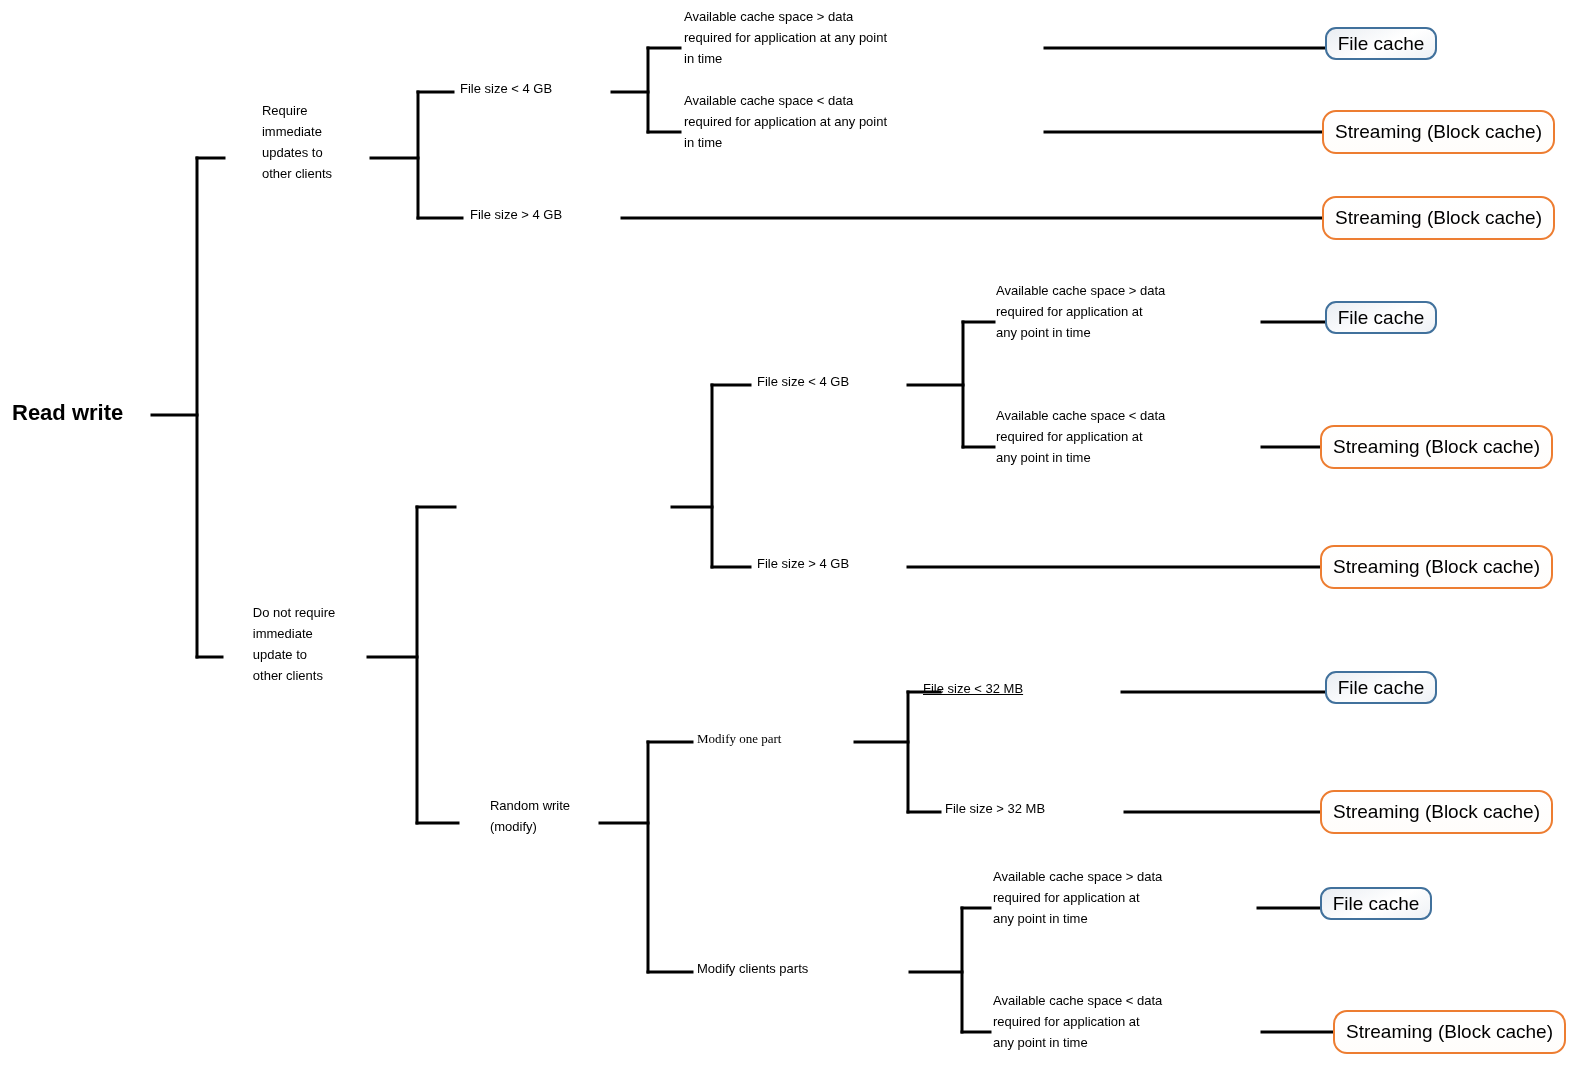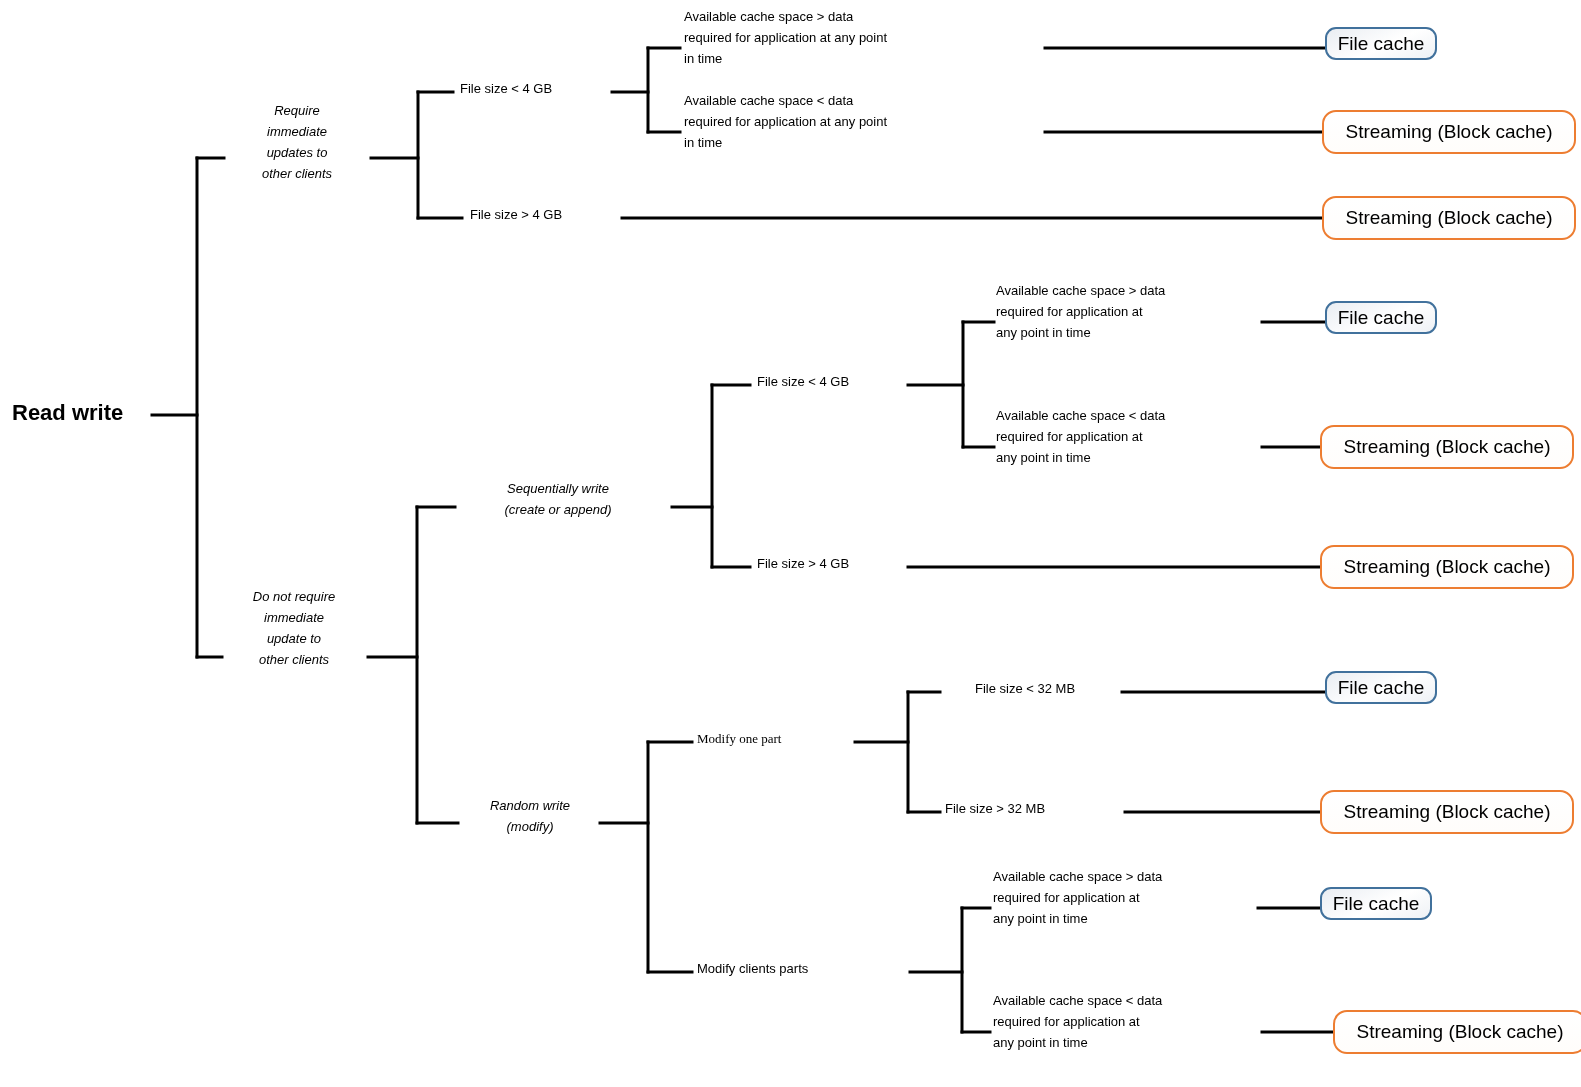--- a/index.html
+++ b/index.html
@@ -26,23 +26,22 @@
     stroke-linecap: square;
   }
   .label {
     position: absolute;
     font-size: 13px;
     line-height: 21px;
     white-space: pre-line;
     color: var(--txt, #000000);
   }
   .center {
-    text-align: center;
+    text-align: left;
     transform: translateX(-50%);
-    font-style: italic;
   }
   .root-label {
     font-weight: bold;
     font-size: 22px;
     line-height: 30px;
   }
   .box {
     position: absolute;
     box-sizing: border-box;
     display: flex;
@@ -52,21 +51,21 @@
     white-space: nowrap;
   }
   .fc {
     width: 112px;
     height: 33px;
     border: 2px solid var(--fc, #41719C);
     border-radius: 11px;
     background: linear-gradient(155deg, #e9edf2 0%, #ffffff 55%, #eef1f5 100%);
   }
   .st {
-    width: 254px;
+    width: 233px;
     height: 44px;
     border: 2px solid var(--st, #ED7D31);
     border-radius: 14px;
     background: linear-gradient(180deg, #ffffff 0%, #fffdfb 100%);
   }
 </style>
 </head>
 <body>
 
 <div class="canvas">
@@ -143,27 +142,25 @@
 in time</div>
 
   <div class="label" style="left:470px; top:204px;">File size &gt; 4 GB</div>
 
   <div class="box fc" style="left:1325px; top:27px;">File cache</div>
 
   <div class="box st" style="left:1322px; top:110px;">Streaming (Block cache)</div>
 
   <div class="box st" style="left:1322px; top:196px;">Streaming (Block cache)</div>
 
-  <div class="label center" style="left:294px; top:586px;">Do not require
+  <div class="label center" style="left:294px; top:602px;">Do not require
 immediate
 update to
 other clients</div>
 
-  <div class="label center" style="left:558px; top:478px;">Sequentially write
-(create or append)</div>
 
   <div class="label" style="left:757px; top:371px;">File size &lt; 4 GB</div>
 
   <div class="label" style="left:996px; top:280px;">Available cache space &gt; data
 required for application at
 any point in time</div>
 
   <div class="label" style="left:996px; top:405px;">Available cache space &lt; data
 required for application at
 any point in time</div>
@@ -174,21 +171,21 @@
 
   <div class="box st" style="left:1320px; top:425px;">Streaming (Block cache)</div>
 
   <div class="box st" style="left:1320px; top:545px;">Streaming (Block cache)</div>
 
   <div class="label center" style="left:530px; top:795px;">Random write
 (modify)</div>
 
   <div class="label" style="left:697px; top:728px;font-family:Liberation Serif, serif;">Modify one part</div>
 
-  <div class="label" style="left:975px; top:678px;">File size &lt; 32 MB</div>
+  <div class="label" style="left:923px; top:678px;text-decoration:underline;">File size &lt; 32 MB</div>
 
   <div class="label" style="left:945px; top:798px;">File size &gt; 32 MB</div>
 
   <div class="box fc" style="left:1325px; top:671px;">File cache</div>
 
   <div class="box st" style="left:1320px; top:790px;">Streaming (Block cache)</div>
 
   <div class="label" style="left:697px; top:958px;">Modify clients parts</div>
 
   <div class="label" style="left:993px; top:866px;">Available cache space &gt; data

